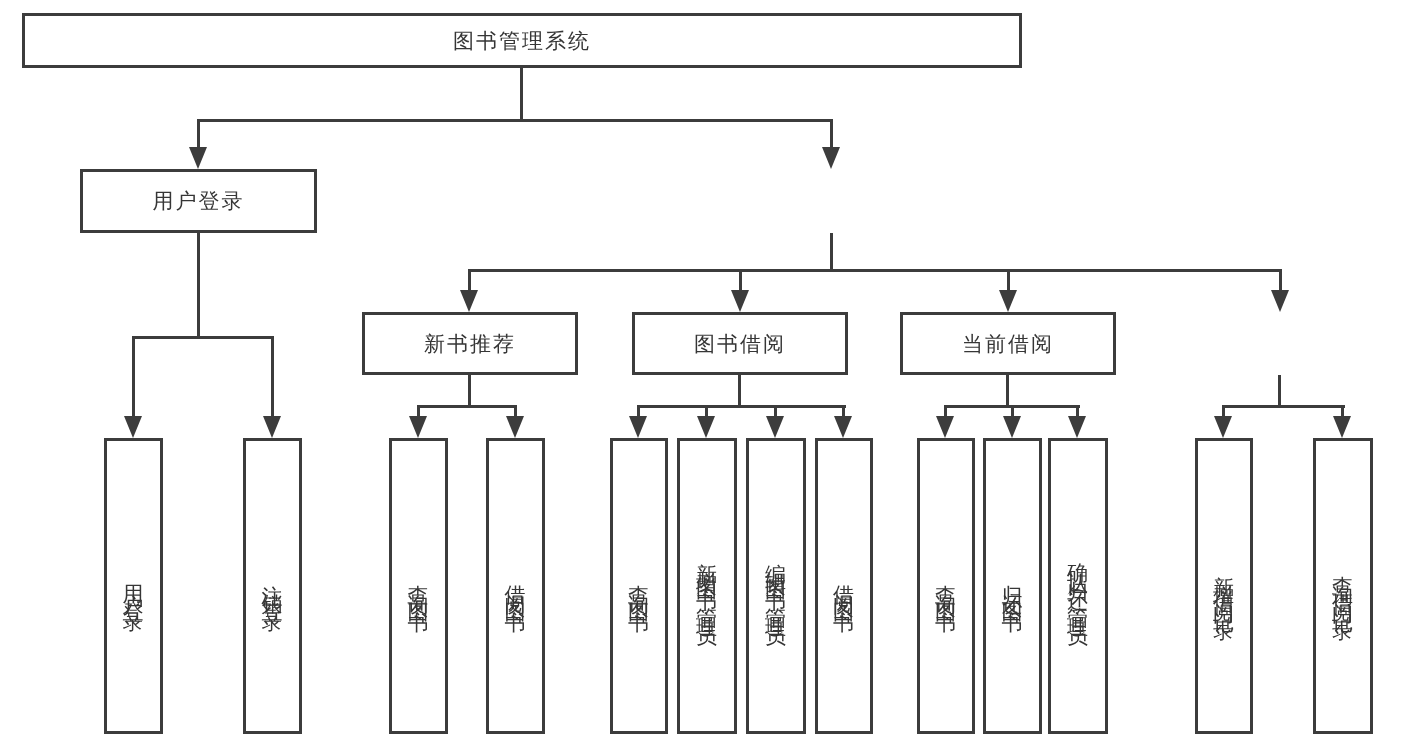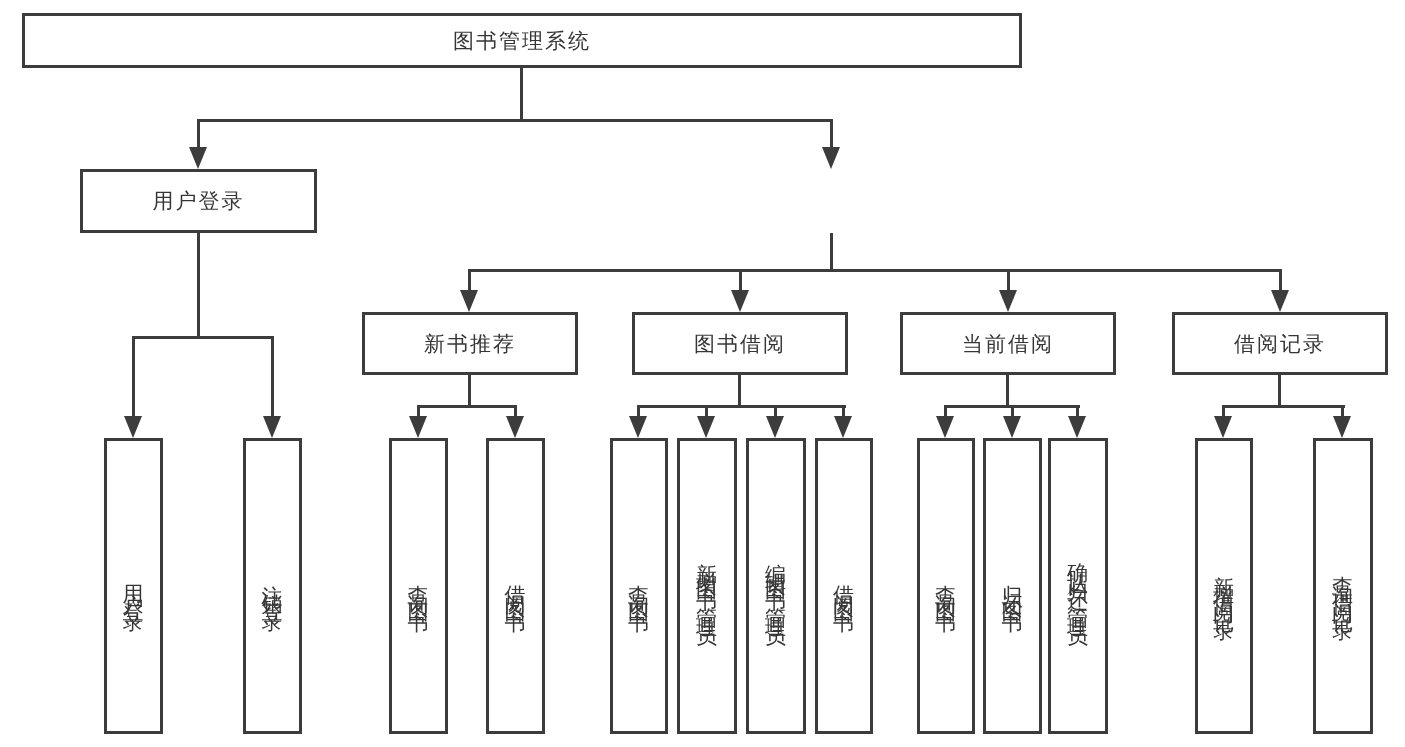--- a/index.html
+++ b/index.html
@@ -90,23 +90,20 @@
 
   <div class="box" style="left:362px;top:312px;width:216px;height:63px;">
     <span>新书推荐</span>
   </div>
   <div class="box" style="left:632px;top:312px;width:216px;height:63px;">
     <span>图书借阅</span>
   </div>
   <div class="box" style="left:900px;top:312px;width:216px;height:63px;">
     <span>当前借阅</span>
   </div>
-  <div class="box" style="left:1172px;top:312px;width:216px;height:63px;">
-    <span>借阅记录</span>
-  </div>
 
   <div class="line" style="left:468px;top:375px;width:3px;height:33px;"></div>
   <div class="line" style="left:417px;top:405px;width:100px;height:3px;"></div>
   <div class="line" style="left:417px;top:405px;width:3px;height:16px;"></div>
   <div class="line" style="left:514px;top:405px;width:3px;height:16px;"></div>
   <div class="arrow" style="left:409px;top:416px;"></div>
   <div class="arrow" style="left:506px;top:416px;"></div>
 
   <div class="line" style="left:738px;top:375px;width:3px;height:33px;"></div>
   <div class="line" style="left:637px;top:405px;width:209px;height:3px;"></div>

